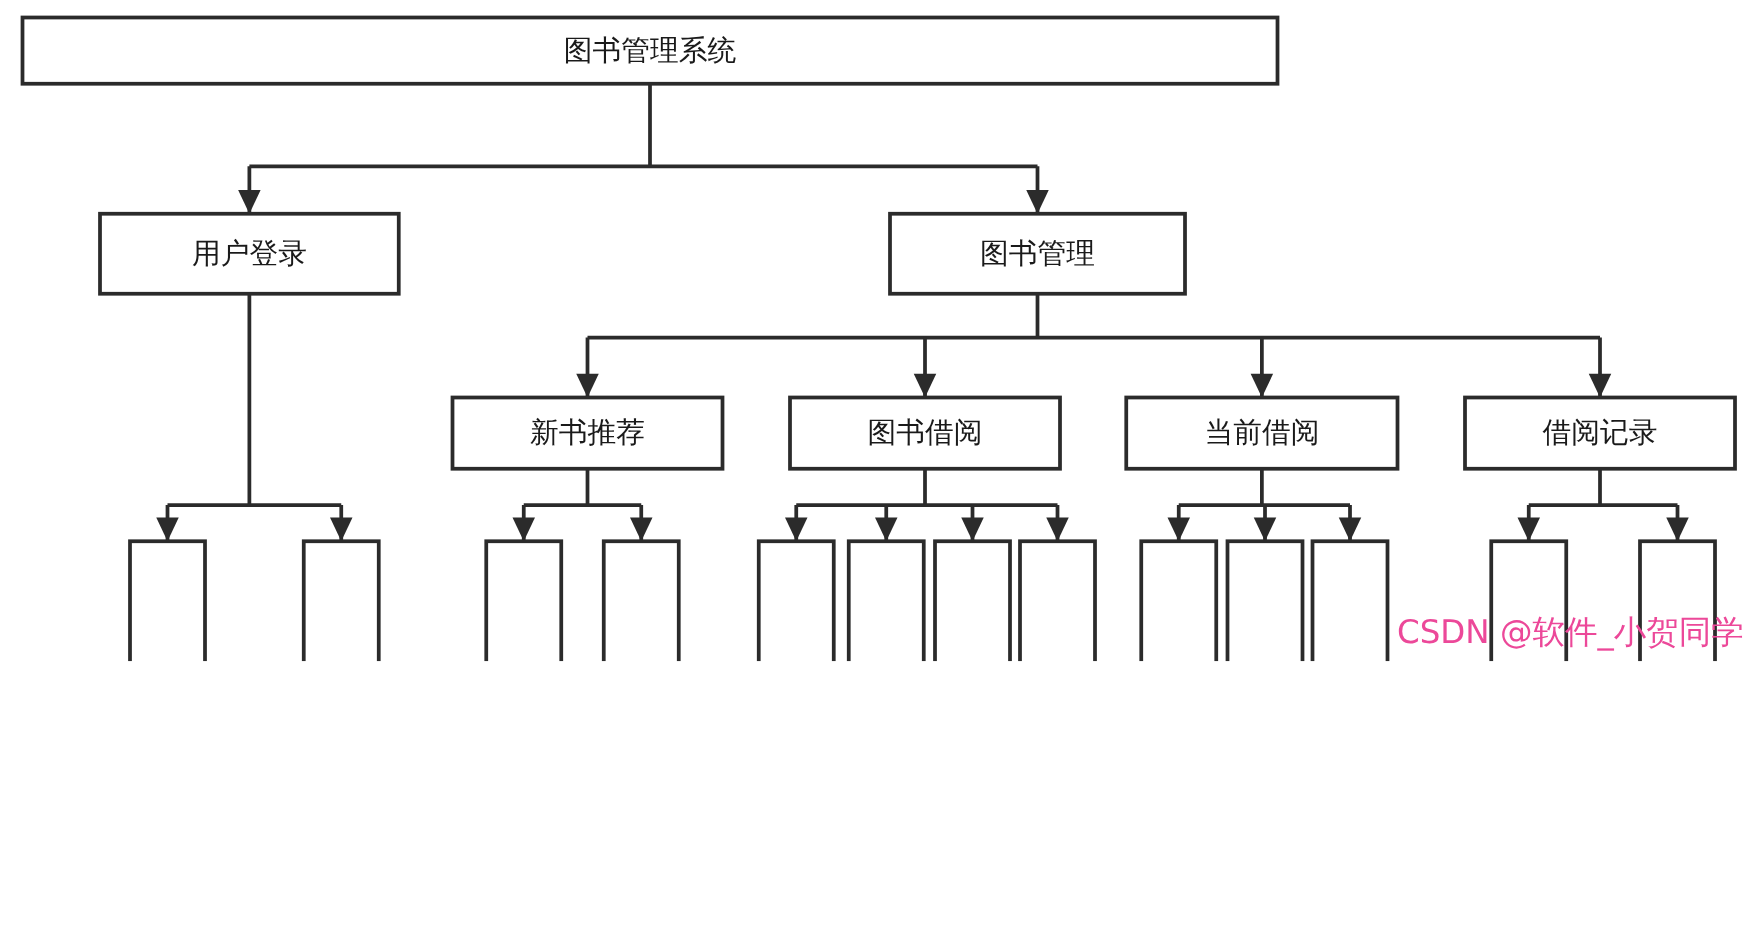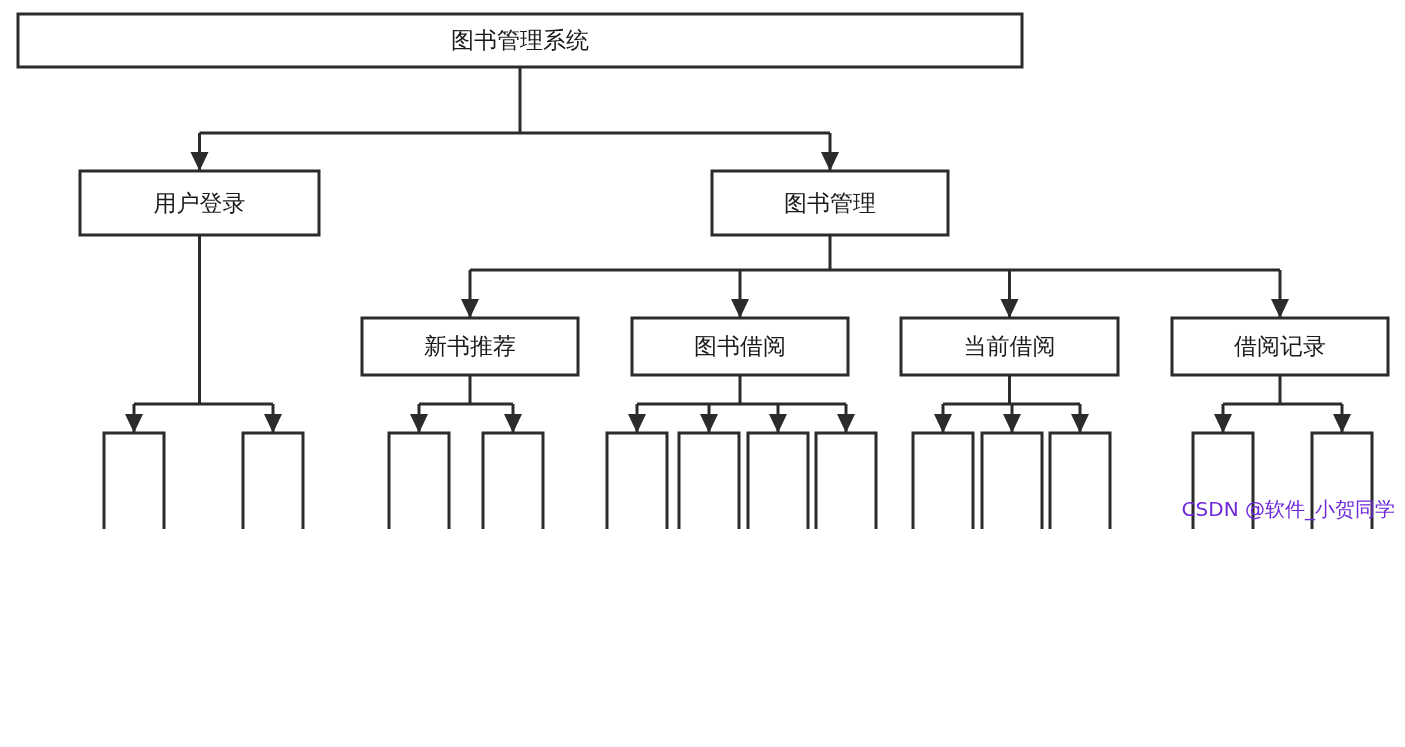--- a/index.html
+++ b/index.html
@@ -57,22 +57,22 @@
     letter-spacing: 2px;
     white-space: nowrap;
     text-align: center;
     pointer-events: none;
   }
   .watermark {
     position: absolute;
     right: 10px;
     bottom: 6px;
     font-family: "DejaVu Sans", "Liberation Sans", sans-serif;
-    font-size: 20px;
-    color: #6d28d9;
+    font-size: 26px;
+    color: #ec4899;
     white-space: nowrap;
   }
 </style>
 </head>
 <body>
 
 <div id="canvas">
   <svg id="diagram" viewBox="0 0 1405 747" xmlns="http://www.w3.org/2000/svg">
     <g id="edges-layer">
         <line x1="520" y1="67" x2="520" y2="133" class="edge"></line>

